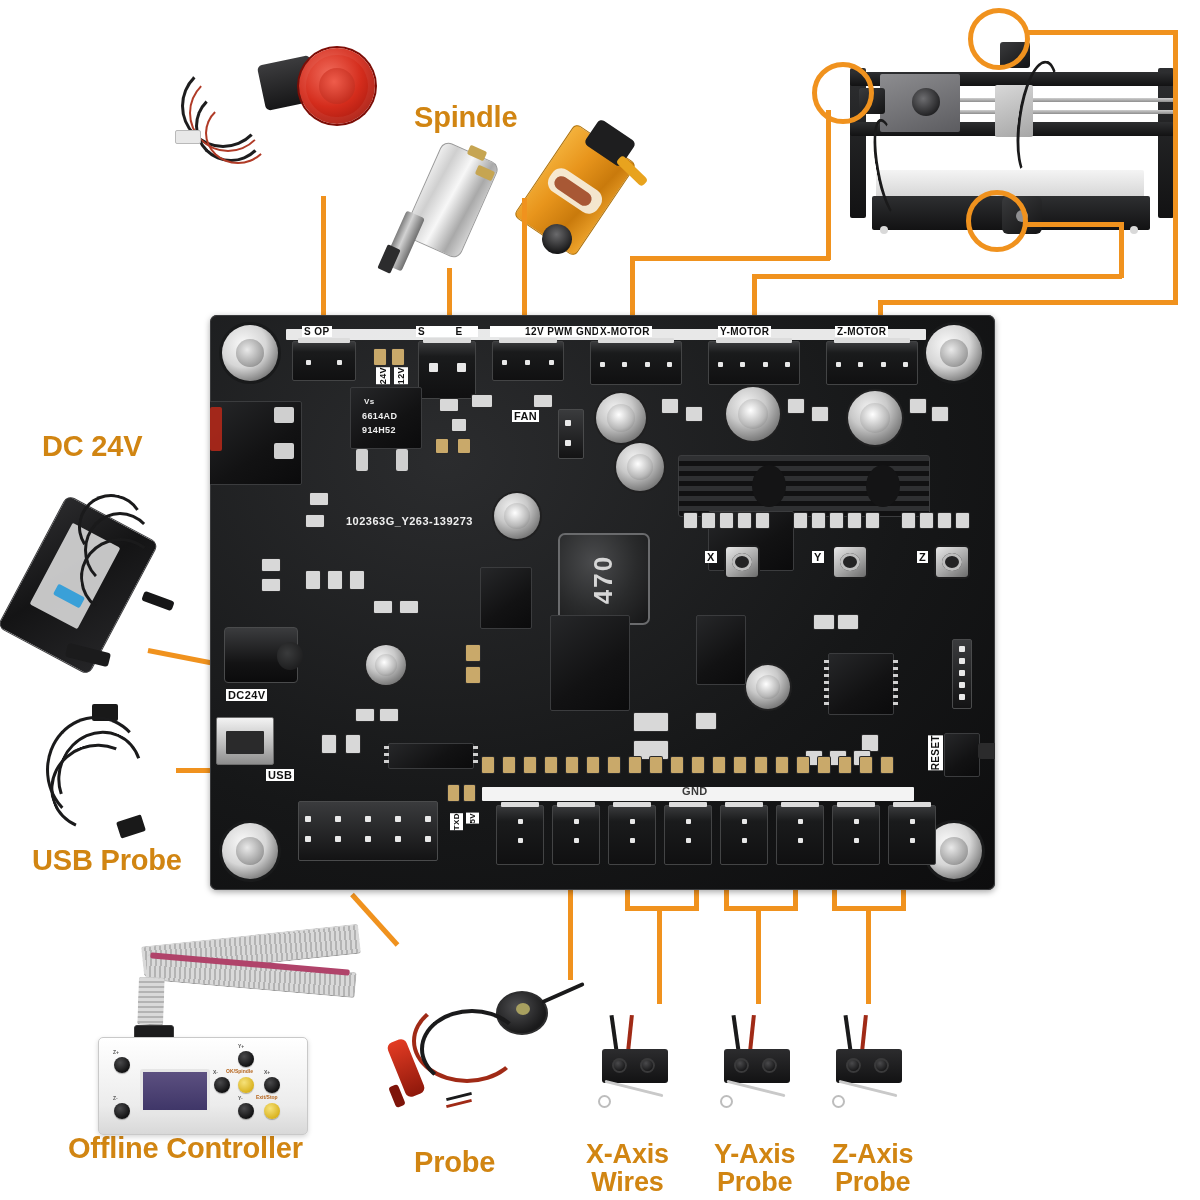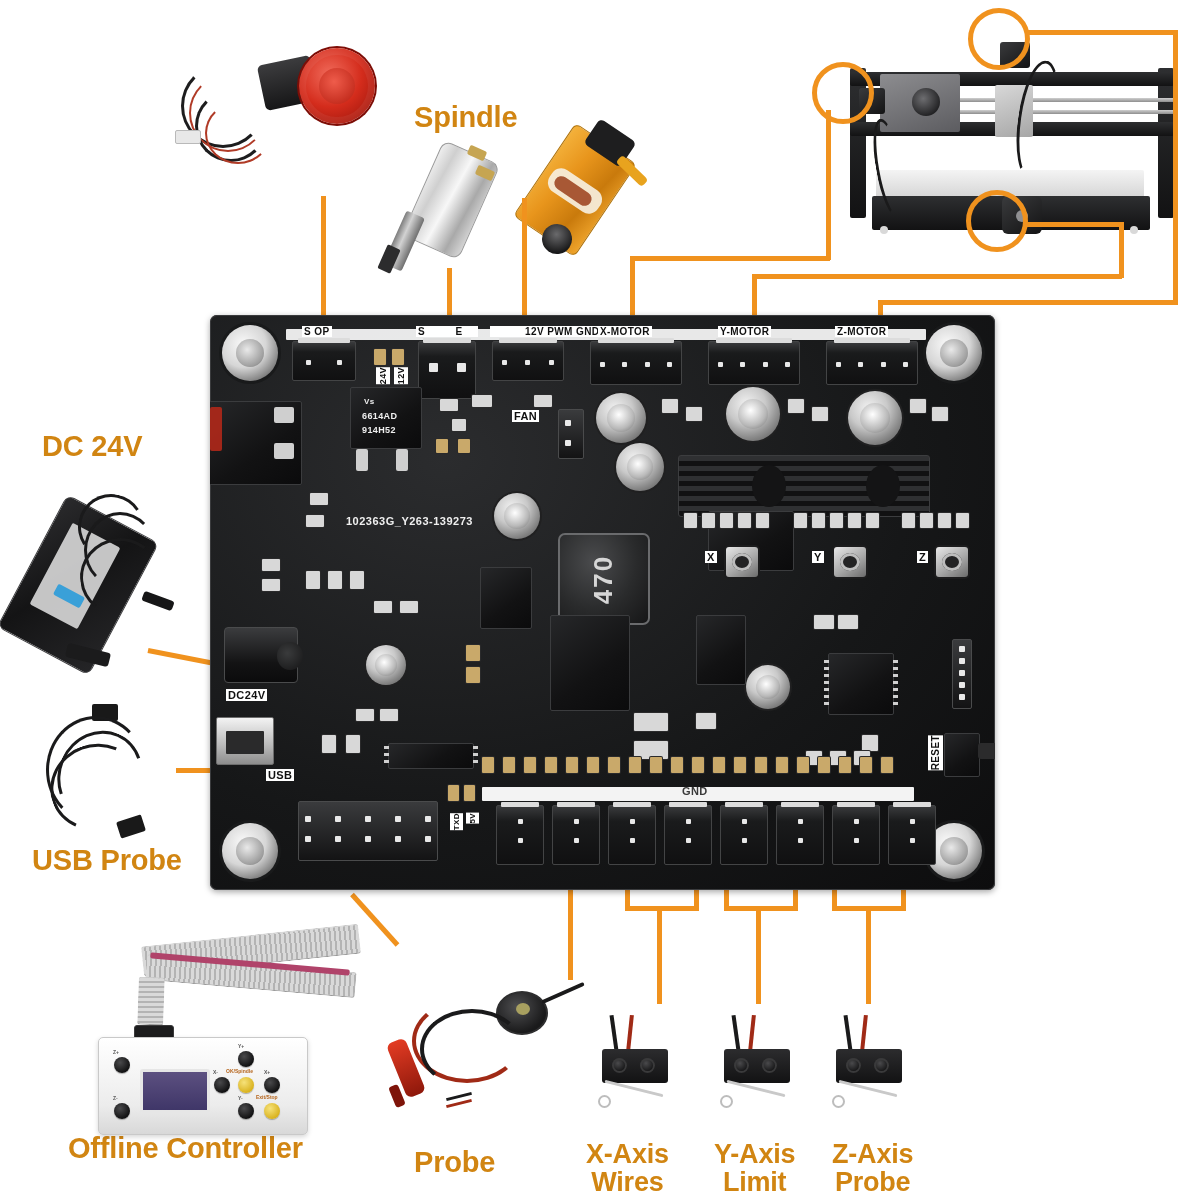--- a/index.html
+++ b/index.html
@@ -367,21 +367,21 @@
     <div class="clip" style="left:6px;top:64px;"></div>
     <div style="position:absolute;left:2px;top:110px;width:10px;height:22px;background:#7e1409;transform:rotate(-22deg);border-radius:3px;"></div>
     <div style="position:absolute;left:56px;top:120px;width:26px;height:3px;background:#1a1a1b;transform:rotate(-14deg);"></div>
     <div style="position:absolute;left:56px;top:127px;width:26px;height:3px;background:#a02a16;transform:rotate(-14deg);"></div>
   </div>
   <div class="ln lnv" style="left:568px;top:868px;height:112px;"></div>
 
   <div class="label" style="left:586px;top:1140px;font-size:27px;text-align:center;">X-Axis
 Wires</div>
   <div class="label" style="left:714px;top:1140px;font-size:27px;text-align:center;">Y-Axis
-Limit</div>
+Probe</div>
   <div class="label" style="left:832px;top:1140px;font-size:27px;text-align:center;">Z-Axis
 Probe</div>
 
   <div class="obj" style="left:594px;top:1015px;width:110px;height:110px;">
     <div style="position:absolute;left:18px;top:0px;width:4px;height:36px;background:#1a1a1b;transform:rotate(-8deg);"></div>
     <div style="position:absolute;left:34px;top:0px;width:4px;height:36px;background:#a02a16;transform:rotate(6deg);"></div>
     <div class="ls-body" style="left:8px;top:34px;"></div>
     <div class="ls-hole" style="left:18px;top:43px;"></div>
     <div class="ls-hole" style="left:46px;top:43px;"></div>
     <div class="ls-lever" style="left:10px;top:72px;"></div>

